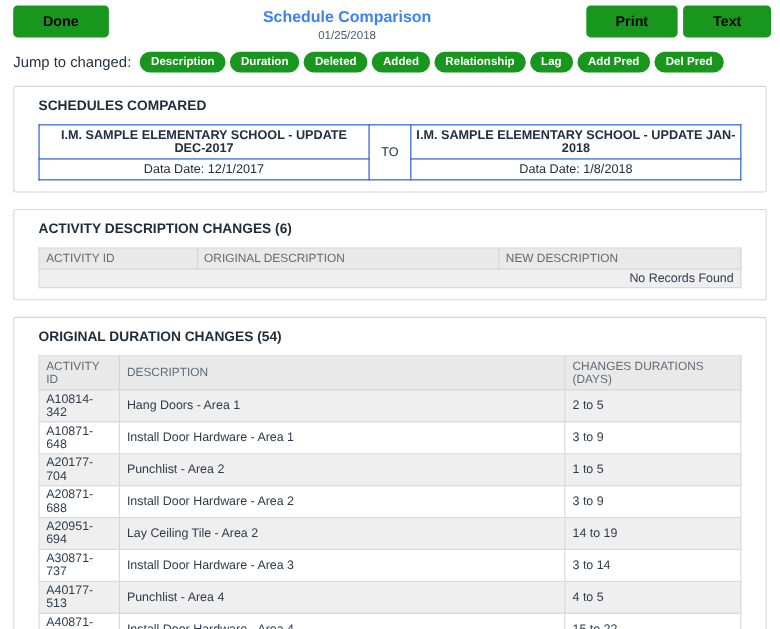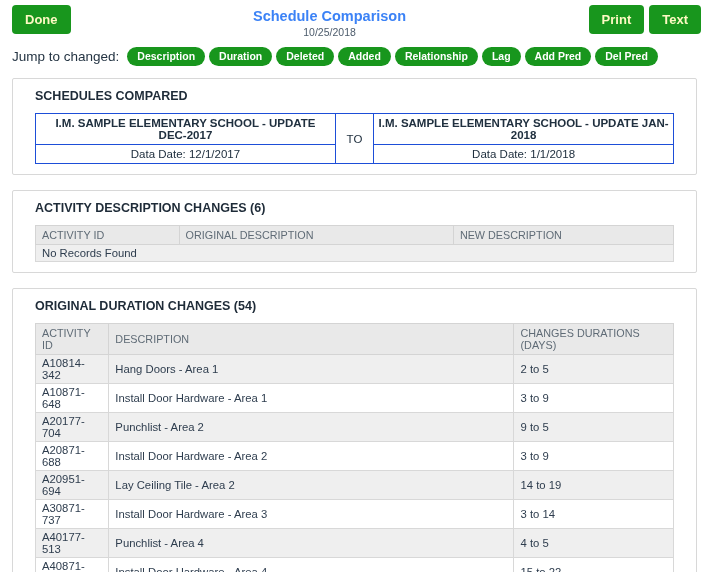--- a/index.html
+++ b/index.html
@@ -6,22 +6,22 @@
   * { box-sizing:border-box; }
   html,body { margin:0; padding:0; }
   body {
     width:709px; height:572px; overflow:hidden; background:#fff;
     font-family:"Liberation Sans", sans-serif; color:var(--ink);
     position:relative;
   }
   
   .topbar { display:flex; justify-content:space-between; align-items:flex-start; padding:5px 8px 0 12px; }
   .btn {
-    background:var(--accent); color:#fef9c3; border:none; border-radius:4px;
-    font-family:inherit; font-weight:bold; font-size:13px; padding:7px 13px; cursor:pointer;
+    background:var(--accent); color:#000000; border:none; border-radius:4px;
+    font-family:inherit; font-weight:bold; font-size:13px; padding:7px 27px; cursor:pointer;
   }
   .btn-group { display:flex; gap:5px; }
   .title-block { text-align:center; margin-top:3px; }
   .page-title { font-size:14.5px; font-weight:bold; color:#3b82f6; }
   .page-date { font-size:10.5px; color:#4c5b6b; margin-top:2px; }
   
   .jump-row { display:flex; align-items:center; gap:5px; padding:9px 12px 4px; font-size:13.5px; color:#243443; }
   .jump-label { margin-right:3px; white-space:nowrap; }
   .pill {
     background:var(--accent); color:#fff; border:none; border-radius:11px;
@@ -37,34 +37,34 @@
   .sched-to { width:6%; font-size:11px; color:#20303f; }
   
   .data-table th {
     background:#e9e9e9; color:var(--hdr-ink); font-weight:normal; text-align:left;
     font-size:10.8px; border:1px solid #d4d4d4; padding:3px 6px; height:13px;
   }
   .data-table td {
     border:1px solid #d8d8d8; padding:2px 6px; font-size:11.3px; color:var(--cell-ink); height:13.8px;
   }
   .data-table tbody tr:nth-child(odd) td { background:#efefef; }
-  .no-records td { text-align:left; background:#efefef; }
+  .no-records td { text-align:right; background:#efefef; }
   
   .desc-col-1 { width:22.5%; } .desc-col-2 { width:43%; } .desc-col-3 { width:34.5%; }
   
   .dur-col-1 { width:11.5%; } .dur-col-2 { width:63.5%; } .dur-col-3 { width:25%; }
 </style>
 </head>
 <body>
 
 <div class="topbar">
   <button class="btn">Done</button>
   <div class="title-block">
     <div class="page-title">Schedule Comparison</div>
-    <div class="page-date">10/25/2018</div>
+    <div class="page-date">01/25/2018</div>
   </div>
   <div class="btn-group">
     <button class="btn">Print</button>
     <button class="btn">Text</button>
   </div>
 </div>
 
 <div class="jump-row">
   <span class="jump-label">Jump to changed:</span>
   <span id="pill-container"><button class="pill" style="margin-right: 4px;">Description</button><button class="pill" style="margin-right: 4px;">Duration</button><button class="pill" style="margin-right: 4px;">Deleted</button><button class="pill" style="margin-right: 4px;">Added</button><button class="pill" style="margin-right: 4px;">Relationship</button><button class="pill" style="margin-right: 4px;">Lag</button><button class="pill" style="margin-right: 4px;">Add Pred</button><button class="pill" style="margin-right: 4px;">Del Pred</button></span>
@@ -74,21 +74,21 @@
   <div class="section-title">SCHEDULES COMPARED</div>
   <table class="sched-table">
     <tbody>
         <tr>
       <td class="sched-name" style="width:47%">I.M. SAMPLE ELEMENTARY SCHOOL - UPDATE DEC-2017</td>
       <td class="sched-to" rowspan="2">TO</td>
       <td class="sched-name" style="width:47%">I.M. SAMPLE ELEMENTARY SCHOOL - UPDATE JAN-2018</td>
     </tr>
     <tr>
       <td>Data Date: 12/1/2017</td>
-      <td>Data Date: 1/1/2018</td>
+      <td>Data Date: 1/8/2018</td>
     </tr>
   </tbody>
     </table>
 </div>
 
 <div class="section">
   <div class="section-title">ACTIVITY DESCRIPTION CHANGES (6)</div>
   <table class="data-table">
     <thead>
       <tr>
@@ -122,21 +122,21 @@
           <td>2 to 5</td>
         </tr>
         <tr>
           <td>A10871-648</td>
           <td>Install Door Hardware - Area 1</td>
           <td>3 to 9</td>
         </tr>
         <tr>
           <td>A20177-704</td>
           <td>Punchlist - Area 2</td>
-          <td>9 to 5</td>
+          <td>1 to 5</td>
         </tr>
         <tr>
           <td>A20871-688</td>
           <td>Install Door Hardware - Area 2</td>
           <td>3 to 9</td>
         </tr>
         <tr>
           <td>A20951-694</td>
           <td>Lay Ceiling Tile - Area 2</td>
           <td>14 to 19</td>

